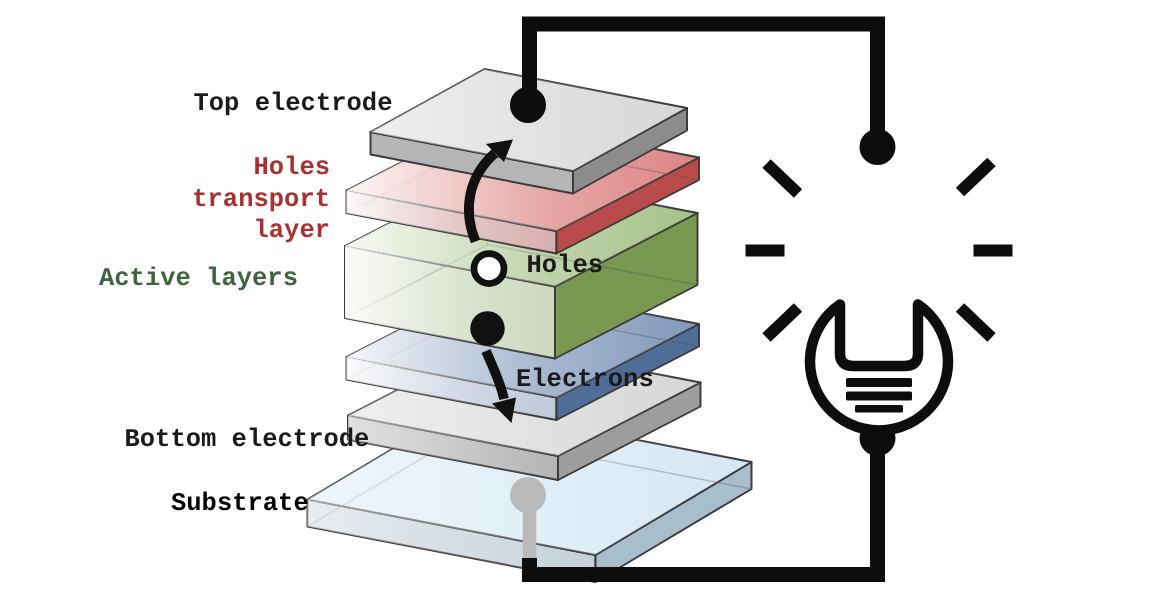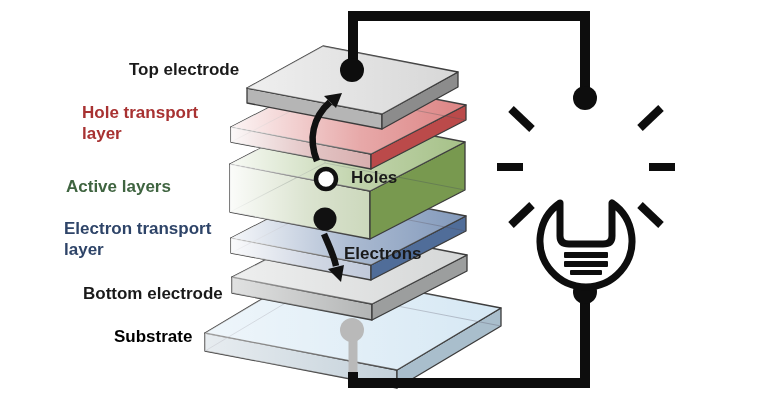--- a/index.html
+++ b/index.html
@@ -1,21 +1,22 @@
 <!DOCTYPE html>
 <html><head>
 <meta charset="utf-8">
 <style>
   html,body{margin:0;padding:0;background:#fff;}
   .canvas{
     position:relative;
     width:768px;height:403px;
     background:#ffffff;
     overflow:hidden;
-    font-family:Liberation Sans, sans-serif;
+    font-family:Liberation Mono, monospace;
+    text-align:right;
   }
   .canvas svg{position:absolute;left:0;top:0;}
   .lbl{
     position:absolute;
     font-weight:bold;
     font-size:17px;
     line-height:21px;
     color:#1a1a1a;
     white-space:nowrap;
   }
@@ -121,25 +122,24 @@
         <line x1="497" y1="167" x2="523" y2="167" stroke="#0d0d0d"></line>
         <line x1="649" y1="167" x2="675" y2="167" stroke="#0d0d0d"></line>
         <line x1="511" y1="225" x2="532" y2="205" stroke="#0d0d0d"></line>
         <line x1="640" y1="205" x2="661" y2="225" stroke="#0d0d0d"></line>
       </g>
     </g>
   </svg>
 
   <div class="lbl" style="left: 129px; top: 59px; color: rgb(26, 26, 26);">Top electrode</div>
 
-  <div class="lbl wrap" style="left: 82px; top: 102px; width: 138px; color: rgb(168, 50, 50);">Hole transport layer</div>
+  <div class="lbl wrap" style="left: 82px; top: 102px; width: 138px; color: rgb(168, 50, 50);">Holes transport layer</div>
 
   <div class="lbl" style="left: 66px; top: 176px; color: rgb(63, 100, 64);">Active layers</div>
 
-  <div class="lbl wrap" style="left: 64px; top: 218px; width: 168px; color: rgb(46, 68, 104);">Electron transport layer</div>
 
   <div class="lbl" style="left: 83px; top: 283px; color: rgb(26, 26, 26);">Bottom electrode</div>
 
   <div class="lbl" style="left: 114px; top: 326px; color: #000000;">Substrate</div>
 
   <div class="lbl" style="left:351px;top:167px;">Holes</div>
 
   <div class="lbl" style="left:344px;top:209px;margin-top:34px;">Electrons</div>
 
 </div>

